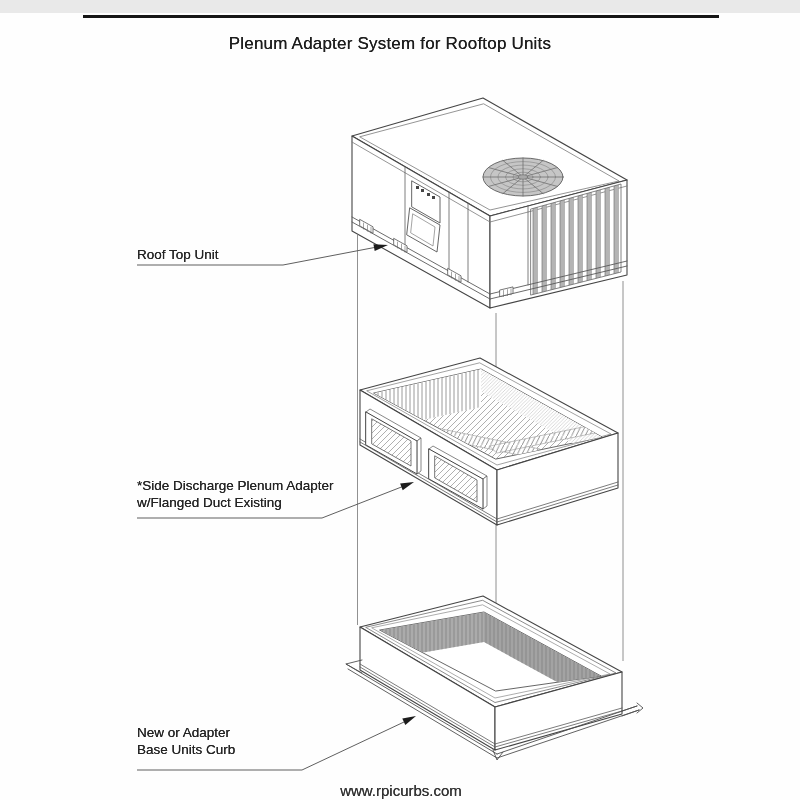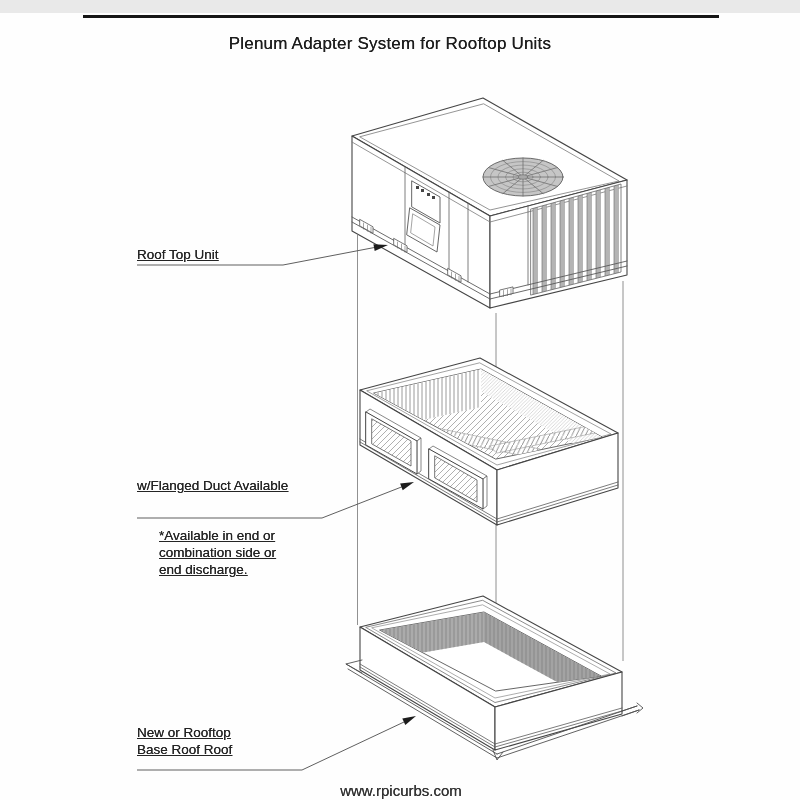--- a/index.html
+++ b/index.html
@@ -10,21 +10,21 @@
   }
   .border-top{position:absolute;left:83px;top:2px;width:636px;height:3px;background:#161616;}
   .border-bottom{position:absolute;left:105px;top:790px;width:595px;height:2px;background:#5e5e5e;}
   .title{
     position:absolute;left:160px;top:21px;width:460px;text-align:center;
     font-size:17px;font-weight:400;color:#1d1d1d;letter-spacing:.2px;
     text-shadow:0 0 .5px #1d1d1d;
   }
   .lbl{
     position:absolute;font-size:13.5px;line-height:17px;color:#242424;
-    text-shadow:0 0 .4px #2a2a2a;white-space:nowrap;text-decoration:underline;
+    text-shadow:0 0 .4px #2a2a2a;white-space:nowrap;
   }
   .lbl-rtu{left:137px;top:233px;}
   .lbl-adapter{left:137px;top:464px;}
   .lbl-note{left:159px;top:514px;}
   .lbl-curb{left:137px;top:711px;}
   .footer-url{
     position:absolute;left:331px;top:769px;width:140px;text-align:center;
     font-size:15px;color:#333;text-shadow:0 0 .4px #333;
   }
   svg.art{position:absolute;left:0;top:0;pointer-events:none;}
@@ -222,29 +222,25 @@
       <polygon points="414,469 402.7,477.2 400.1,470.6"></polygon>
       <polygon points="416,703 405.3,711.9 402.3,705.6"></polygon>
     </g>
   </svg>
 
   <div class="lbl lbl-rtu">
     <span>Roof Top Unit</span>
   </div>
 
   <div class="lbl lbl-adapter">
-    <div>w/Flanged Duct Available</div>
+    <div>*Side Discharge Plenum Adapter</div>
+    <div>w/Flanged Duct Existing</div>
   </div>
 
-  <div class="lbl lbl-note">
-    <div>*Available in end or</div>
-    <div>combination side or</div>
-    <div>end discharge.</div>
+
+  <div class="lbl lbl-curb">
+    <div>New or Adapter</div>
+    <div>Base Units Curb</div>
   </div>
 
-  <div class="lbl lbl-curb">
-    <div>New or Rooftop</div>
-    <div>Base Roof Roof</div>
-  </div>
-
   <div class="footer-url">www.rpicurbs.com</div>
 
 </div>
 
 </body></html>

